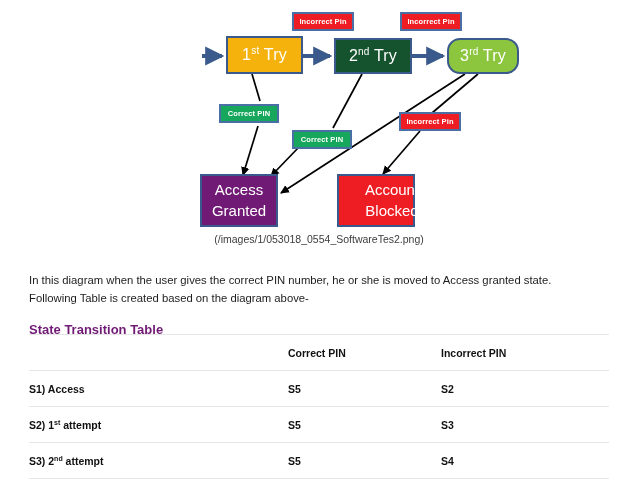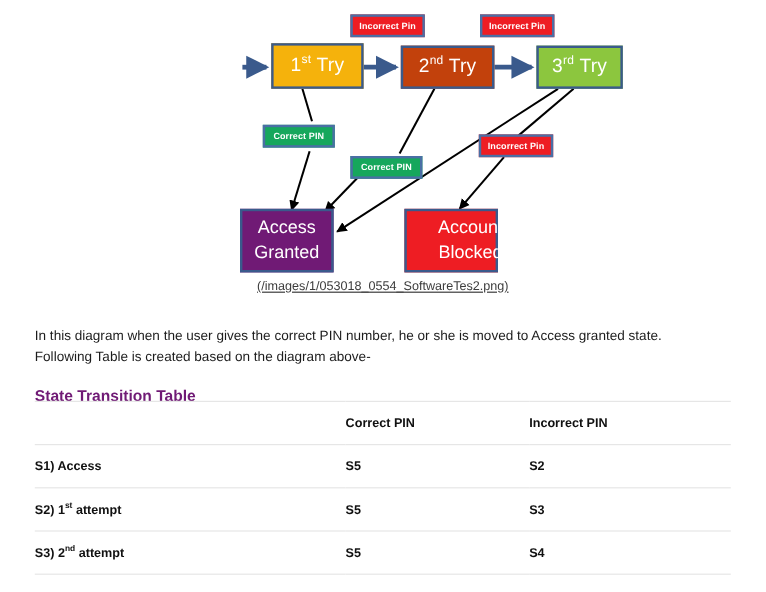--- a/index.html
+++ b/index.html
@@ -70,36 +70,35 @@
     justify-content: center;
     letter-spacing: .1px;
     z-index: 4;
     white-space: nowrap;
   }
   .tag-red   { background: #ee1d23; }
   .tag-green { background: #16a75c; }
 
   .bg-start   { background: #1aa84e; }
   .bg-first   { background: #f5b20c; }
-  .bg-second  { background: #c2410c; }
+  .bg-second  { background: #14532d; }
   .bg-third   { background: #8cc63e; }
   .bg-granted { background: #701a75; }
   .bg-blocked { background: #ee1d23; padding-left: 32px; }
 
   #figure-caption {
     position: absolute;
     top: 233px;
     left: 0;
     width: 638px;
     text-align: center;
     font-size: 10.5px;
     color: #3c3c3c;
   }
   #figure-caption .cap-link {
-    text-decoration: underline;
     color: #3c3c3c;
   }
 
   
   #intro-paragraph {
     position: absolute;
     left: 29px;
     top: 261px;
     width: 560px;
     font-size: 11.3px;
@@ -181,21 +180,21 @@
 
 
   <div class="node node-state bg-first" style="left:226px; top:36px; width:77px; height:38px;">
     <span><span>1</span><sup>st</sup><span> Try</span></span>
   </div>
 
   <div class="node node-state bg-second" style="left:334px; top:38px; width:78px; height:36px;">
     <span><span>2</span><sup>nd</sup><span> Try</span></span>
   </div>
 
-  <div class="node node-state bg-third" style="left:447px; top:38px; width:72px; height:36px;">
+  <div class="node node-state bg-third" style="left:447px; top:38px; width:72px; height:36px;border-radius:13px;">
     <span><span>3</span><sup>rd</sup><span> Try</span></span>
   </div>
 
   <div class="node node-terminal bg-granted" style="left:200px; top:174px; width:78px; height:53px;">
     <span class="line1">Access</span>
     <span class="line2">Granted</span>
   </div>
 
   <div class="node node-terminal bg-blocked" style="left:337px; top:174px; width:78px; height:53px;">
     <span class="line1">Account</span>

